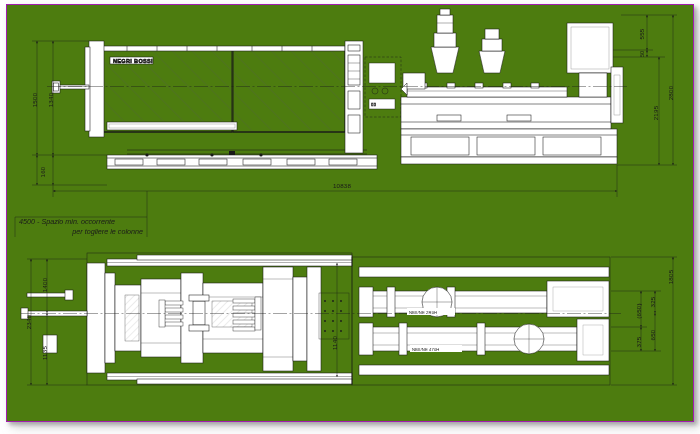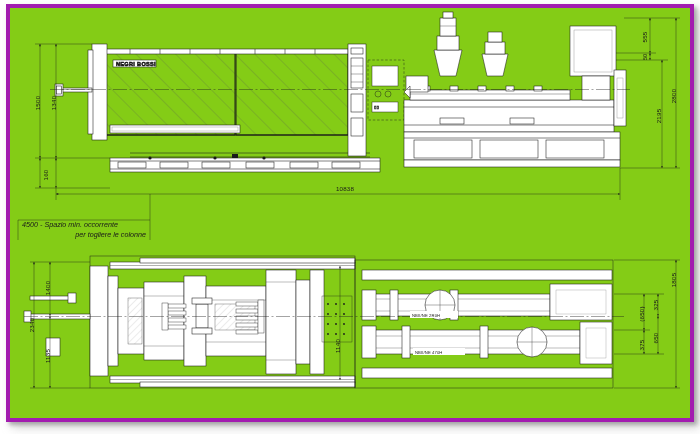--- a/index.html
+++ b/index.html
@@ -15,22 +15,22 @@
     overflow: hidden;
     background: #ffffff;
   }
   
   #frame {
     position: absolute;
     left: 6px;
     top: 4px;
     width: 688px;
     height: 418px;
-    background: #84cc16;
-    border: 4px solid #a21caf;
+    background: #4d7c0f;
+    border: 1px solid #a21caf;
     box-shadow: 3px 3px 4px rgba(120,120,120,0.55),
                 6px 6px 10px rgba(150,150,150,0.35);
     box-sizing: border-box;
   }
   #sheet {
     position: absolute;
     left: 0; top: 0;
     width: 100%;
     height: 100%;
   }

